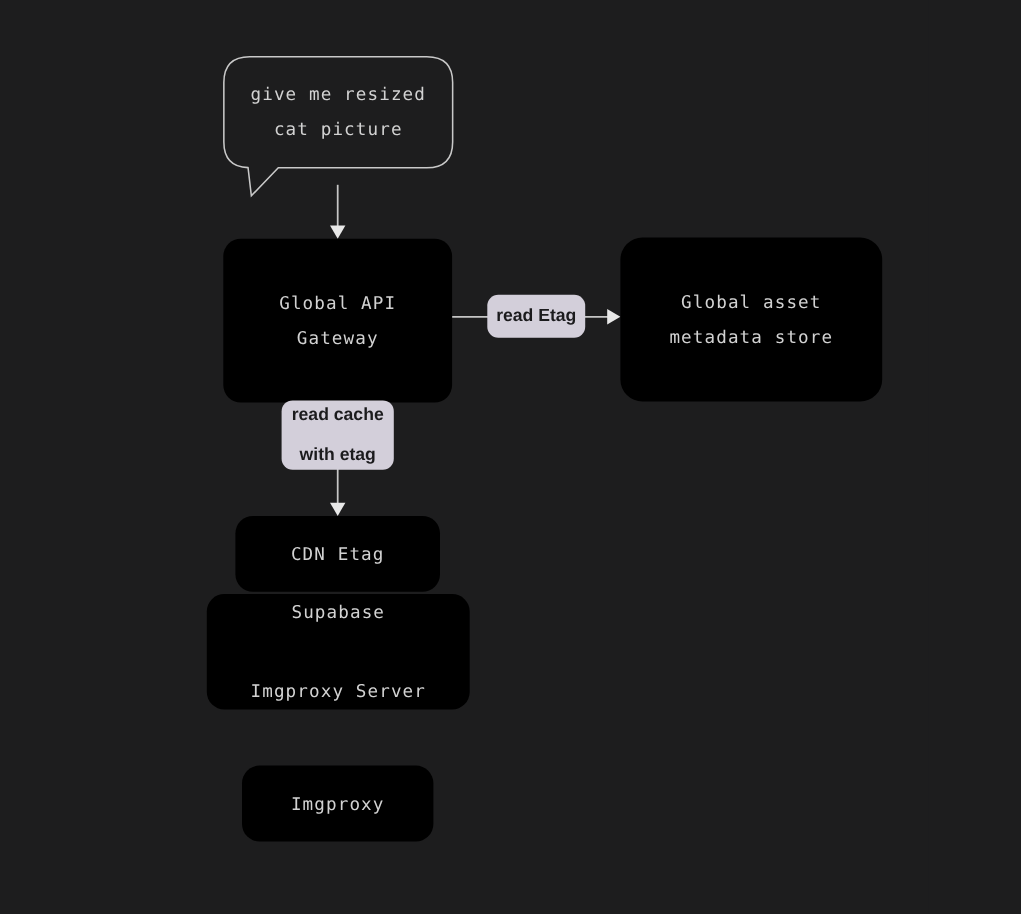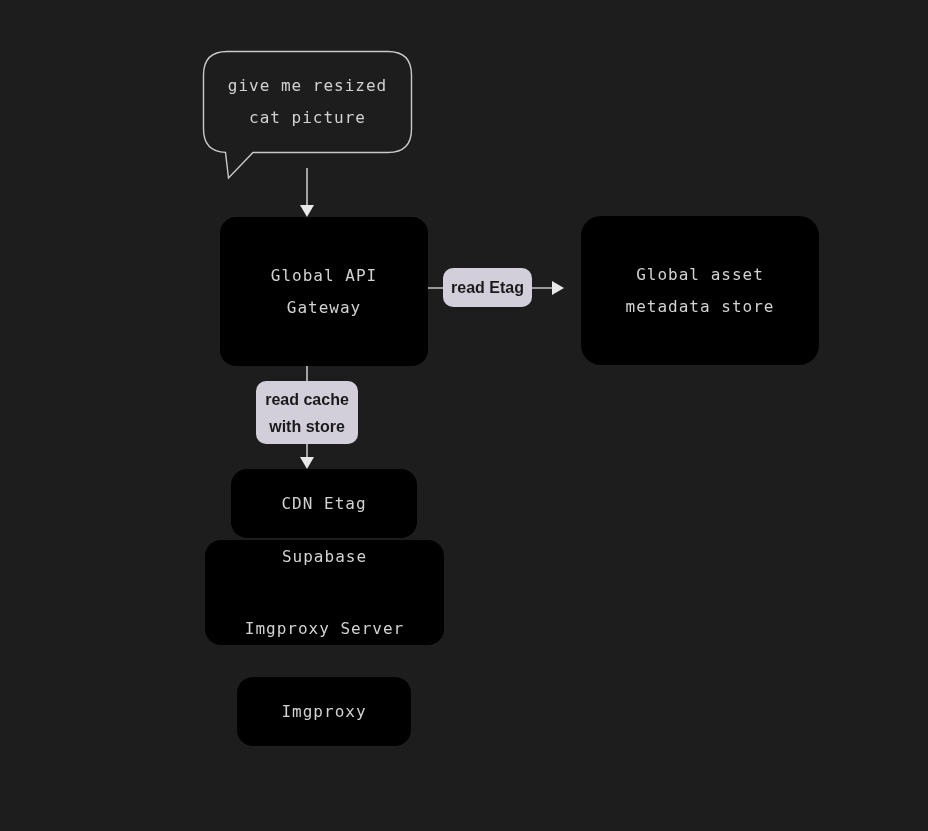--- a/index.html
+++ b/index.html
@@ -28,21 +28,20 @@
     display: flex;
     flex-direction: column;
     align-items: center;
     justify-content: center;
     color: #d2d2d2;
     font-size: 16px;
     letter-spacing: 1px;
     line-height: 32px;
     text-align: center;
     cursor: default;
-    margin-left: 17px;
   }
   .bubble-text {
     position: absolute;
     left: 203px; top: 51px;
     width: 209px; height: 102px;
     display: flex;
     flex-direction: column;
     align-items: center;
     justify-content: center;
     color: #d2d2d2;
@@ -64,28 +63,28 @@
     align-items: center;
     justify-content: center;
     text-align: center;
     line-height: 27px;
   }
   #label-read-etag {
     left: 443px; top: 268px;
     width: 89px; height: 39px;
   }
   #label-read-cache {
-    left: 256px; top: 381px;
-    width: 102px; height: 63px;
+    left: 256px; top: 364px;
+    width: 102px; height: 63px; justify-content: space-between;
   }
   #node-gateway  { left: 203px; top: 217px; width: 208px; height: 149px; }
   #node-metadata { left: 564px; top: 216px; width: 238px; height: 149px; border-radius: 20px; }
   #node-cdn      { left: 214px; top: 469px; width: 186px; height: 69px;  }
   #node-supabase { left: 188px; top: 540px; width: 239px; height: 105px; gap: 40px; }
-  #node-imgproxy { left: 220px; top: 677px; width: 174px; height: 69px;  }
+  #node-imgproxy { left: 220px; top: 696px; width: 174px; height: 69px;  }
 </style>
 </head>
 <body>
 
 <div id="canvas">
 
   <svg id="edge-layer" width="928" height="831" viewBox="0 0 928 831" xmlns="http://www.w3.org/2000/svg">
 
     <path d="M 227 51.5
              L 388 51.5
@@ -136,16 +135,16 @@
   <div class="node" id="node-imgproxy">
     <div>Imgproxy</div>
   </div>
 
   <div class="edge-label" id="label-read-etag">
     <div>read Etag</div>
   </div>
 
   <div class="edge-label" id="label-read-cache">
     <div>read cache</div>
-    <div>with store</div>
+    <div>with etag</div>
   </div>
 
 </div>
 
 </body></html>

